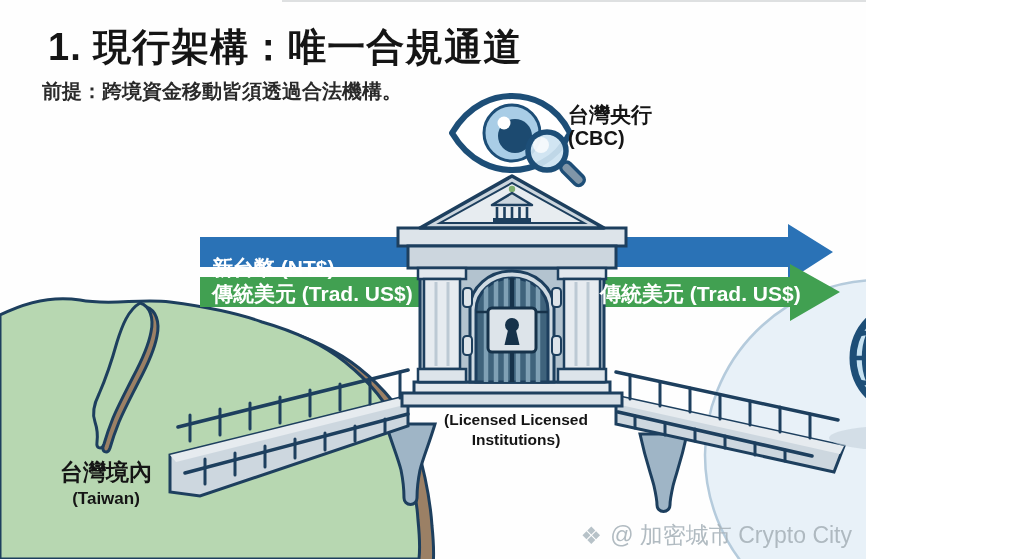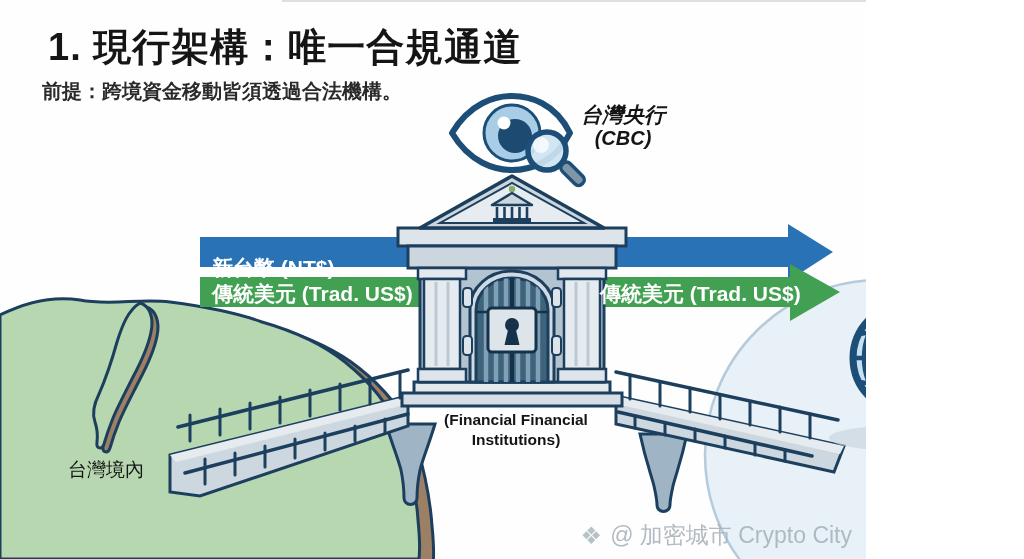--- a/index.html
+++ b/index.html
@@ -5,29 +5,29 @@
   html,body{margin:0;padding:0;}
   body{font-family:"Liberation Sans","DejaVu Sans",sans-serif;}
   .canvas{
     position:relative;width:866px;height:559px;overflow:hidden;
     background:#fefefe;
   }
   .layer-svg{position:absolute;left:0;top:0;z-index:1;}
   .txt{position:absolute;z-index:5;color:#151515;}
   .page-title{left:48px;top:22px;font-size:38px;font-weight:800;letter-spacing:1px;}
   .page-subtitle{left:42px;top:78px;font-size:20px;font-weight:700;color:#2a2a2a;text-align:center;}
-  .cbc-label{left:568px;top:103px;width:110px;text-align:center;line-height:1.15;font-style:italic;}
+  .cbc-label{left:568px;top:103px;width:110px;text-align:left;line-height:1.15;}
   .cbc-label .zh{font-size:21px;font-weight:800;}
   .cbc-label .en{font-size:20px;font-weight:700;}
   .arrow-label{color:#ffffff;font-weight:800;white-space:nowrap;}
   .lbl-ntd{left:212px;top:254px;font-size:21px;text-align:center;}
   .lbl-usd-left{left:212px;top:280px;font-size:21px;}
   .lbl-usd-right{left:600px;top:280px;width:198px;text-align:center;font-size:21px;}
   .node-label{text-align:center;line-height:1.3;}
-  .node-label .zh{font-size:19px;font-weight:400;display:block;}
+  .node-label .zh{font-size:23px;font-weight:700;display:block;}
   .node-label .en{font-size:17px;font-weight:700;display:block;}
   .lbl-taiwan{left:24px;top:458px;width:164px;}
   .lbl-global{left:832px;top:459px;width:164px;}
   .lbl-inst{left:424px;top:408px;width:184px;}
   .lbl-inst .zh{font-size:22px;font-weight:800;}
   .lbl-inst .en{font-size:15.5px;font-weight:700;width:170px;margin:2px auto 0;display:block;line-height:1.3;}
   .watermark{
     right:14px;bottom:8px;left:auto;display:flex;align-items:center;gap:8px;
     color:#a9b4bb;opacity:.9;font-size:23px;font-weight:500;z-index:6;
   }
@@ -184,24 +184,25 @@
     <div class="zh">台灣央行</div>
     <div class="en">(CBC)</div>
   </div>
 
   <div class="txt arrow-label lbl-ntd">新台幣 (NT$)</div>
   <div class="txt arrow-label lbl-usd-left">傳統美元 (Trad. US$)</div>
   <div class="txt arrow-label lbl-usd-right">傳統美元 (Trad. US$)</div>
 
   <div class="txt node-label lbl-taiwan">
     <span class="zh">台灣境內</span>
+    <span class="en">(Taiwan)</span>
   </div>
 
   <div class="txt node-label lbl-inst">
-    <span class="en">(Financial Financial Institutions)</span>
+    <span class="en">(Licensed Licensed Institutions)</span>
   </div>
 
 
   <div class="txt watermark">
     <span class="wm-icon">❖</span>
     <span>@ 加密城市 Crypto City</span>
   </div>
 
 </div>
 

